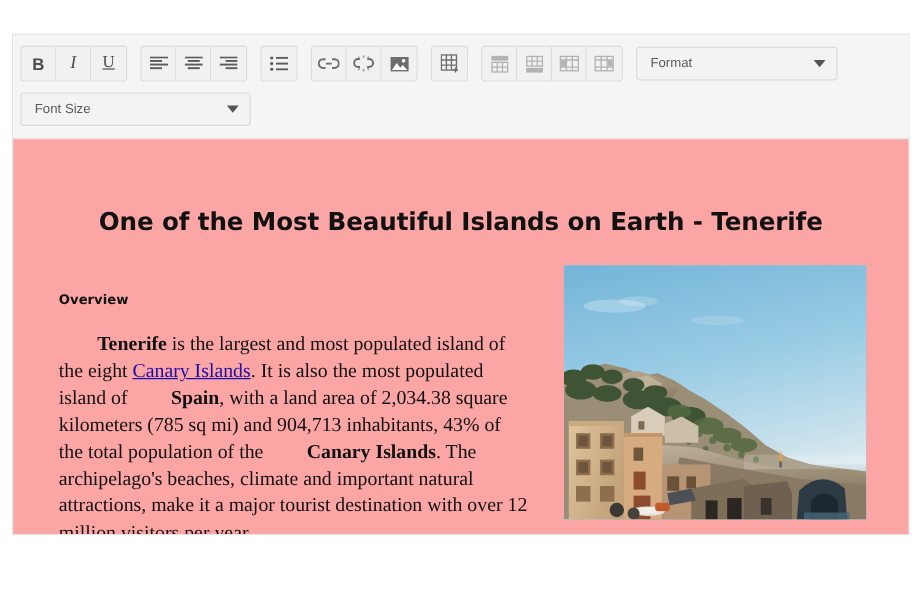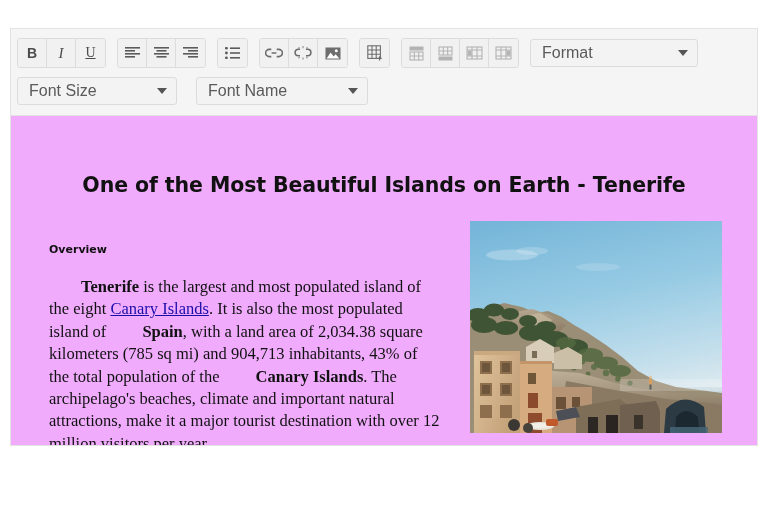--- a/index.html
+++ b/index.html
@@ -85,37 +85,37 @@
     height: 28px;
     background: #f3f3f3;
     border: 1px solid #dcdcdc;
     border-radius: 3px;
     display: flex;
     align-items: center;
     justify-content: space-between;
     padding: 0 9px 0 11px;
     cursor: pointer;
     color: #5a5a5a;
-    font-size: 16px;
+    font-size: 11px;
   }
   .sel-format { width: 168px; }
-  .sel-fontsize { width: 160px; }
+  .sel-fontsize { width: 192px; }
   .sel-fontname { width: 172px; margin-left: 19px; }
   .caret {
     width: 0; height: 0;
     border-left: 5px solid transparent;
     border-right: 5px solid transparent;
     border-top: 6px solid #555;
     margin-left: 8px;
   }
 
   
   .canvas {
     position: relative;
-    background: #f0abfc;
+    background: #fca5a5;
     height: 329px;
     overflow: hidden;
   }
 
   .doc-title {
     text-align: center;
     font-family: "DejaVu Sans", sans-serif;
     font-weight: bold;
     font-size: 20.5px;
     color: #111;
@@ -334,24 +334,20 @@
 
         <div class="tb-select sel-format">
           <span>Format</span>
           <span class="caret"></span>
         </div>
       </div>
 
       <div class="tb-row row2">
         <div class="tb-select sel-fontsize">
           <span>Font Size</span>
-          <span class="caret"></span>
-        </div>
-        <div class="tb-select sel-fontname">
-          <span>Font Name</span>
           <span class="caret"></span>
         </div>
       </div>
     </div>
 
     <div class="canvas">
 
       <h1 class="doc-title">One of the Most Beautiful Islands on Earth - Tenerife</h1>
 
       <div class="doc-body">

